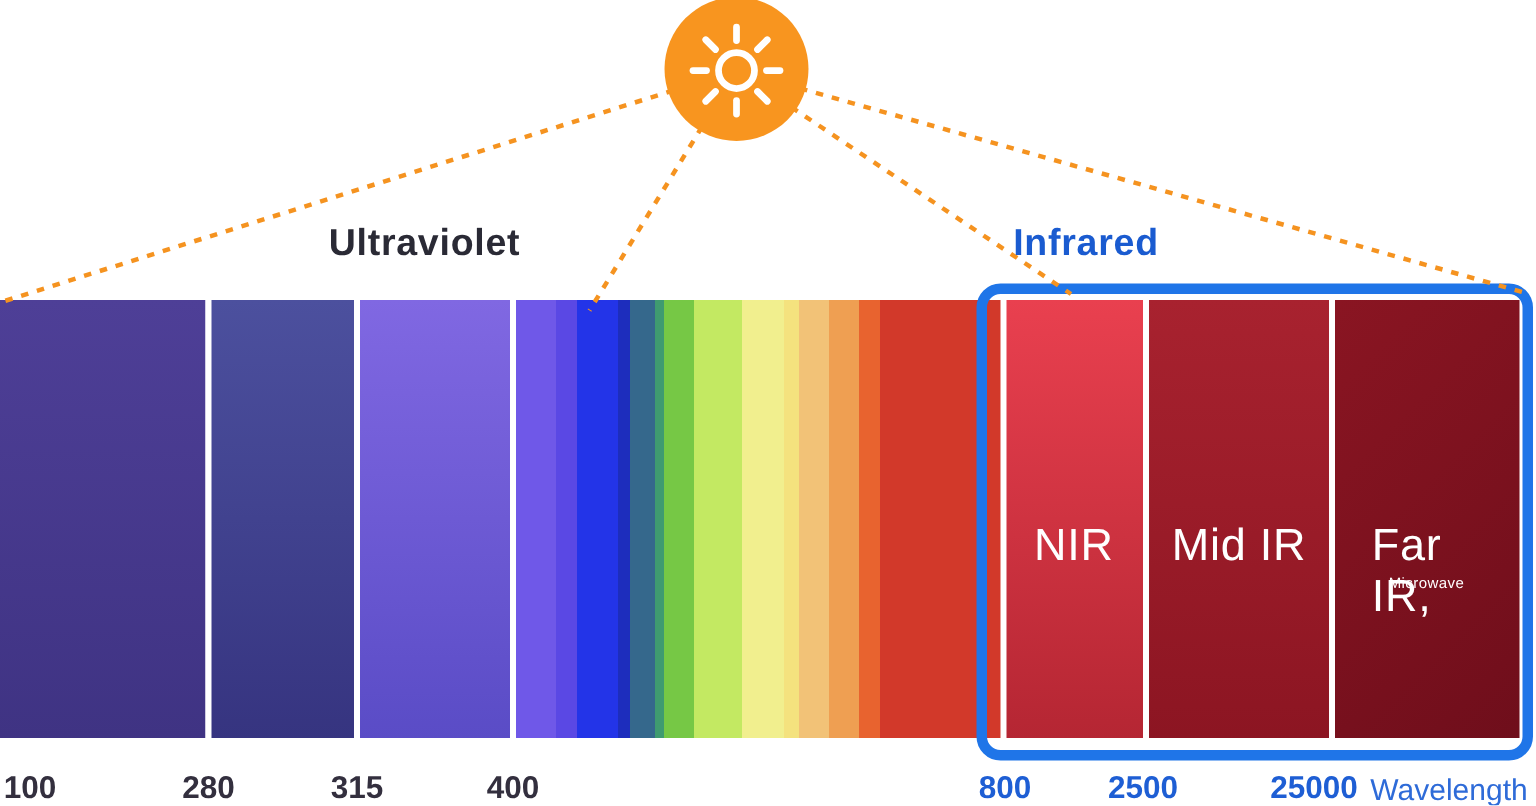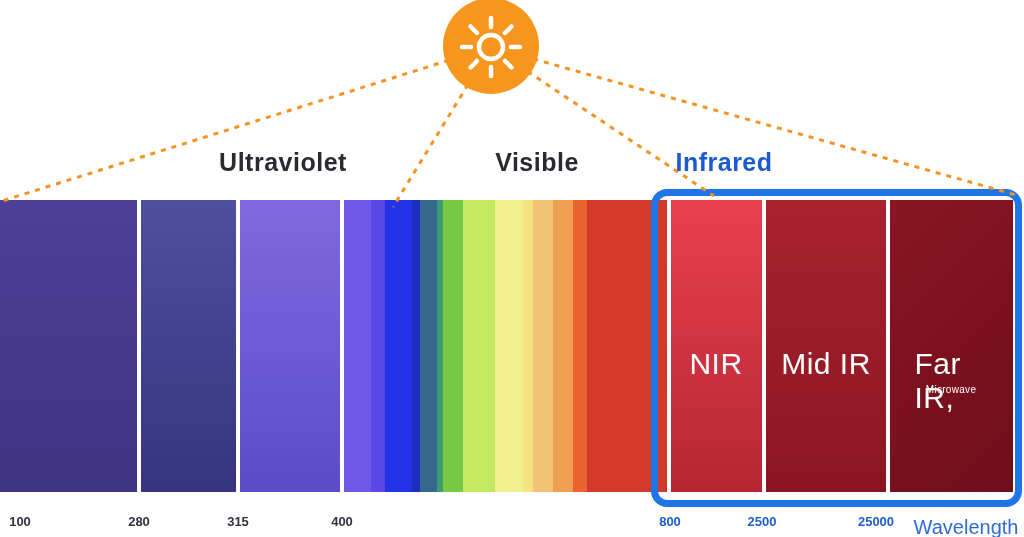--- a/index.html
+++ b/index.html
@@ -47,21 +47,21 @@
     position:absolute;transform:translateX(-50%);color:#ffffff;
     font-size:30px;font-weight:normal;letter-spacing:.5px;z-index:2;top:347px;
   }
   .ir-sublabel{
     position:absolute;transform:translateX(-50%);color:#ffffff;
     font-size:10px;z-index:2;top:384px;letter-spacing:.3px;
   }
   
   .tick{
     position:absolute;top:514px;transform:translateX(-50%);
-    font-size:13px;font-weight:bold;color:#332F3E;z-index:2;
+    font-size:21px;font-weight:bold;color:#332F3E;z-index:2;
   }
   .tick.blue{color:#1E5ED4;}
   .unit{
     position:absolute;top:516px;left:966px;transform:translateX(-50%);
     font-size:20px;color:#2E6BD8;z-index:2;
   }
 </style>
 </head>
 <body>
 
@@ -84,21 +84,20 @@
         <line x1="68" y1="49" x2="77" y2="49"></line>
         <line x1="27.5" y1="28.5" x2="34" y2="35"></line>
         <line x1="62" y1="63" x2="68.5" y2="69.5"></line>
         <line x1="27.5" y1="69.5" x2="34" y2="63"></line>
         <line x1="62" y1="35" x2="68.5" y2="28.5"></line>
       </g>
     </svg>
   </div>
 
   <div class="region-label" style="left:283px">Ultraviolet</div>
-  <div class="region-label" style="left:537px">Visible</div>
   <div class="region-label infrared" style="left:724px">Infrared</div>
 
   <div class="bar">
     <div class="seg uv1"></div>
     <div class="divider d1"></div>
     <div class="seg uv2"></div>
     <div class="divider d2"></div>
     <div class="seg uv3"></div>
     <div class="divider d3"></div>
     <div class="seg visible-strip"></div>

